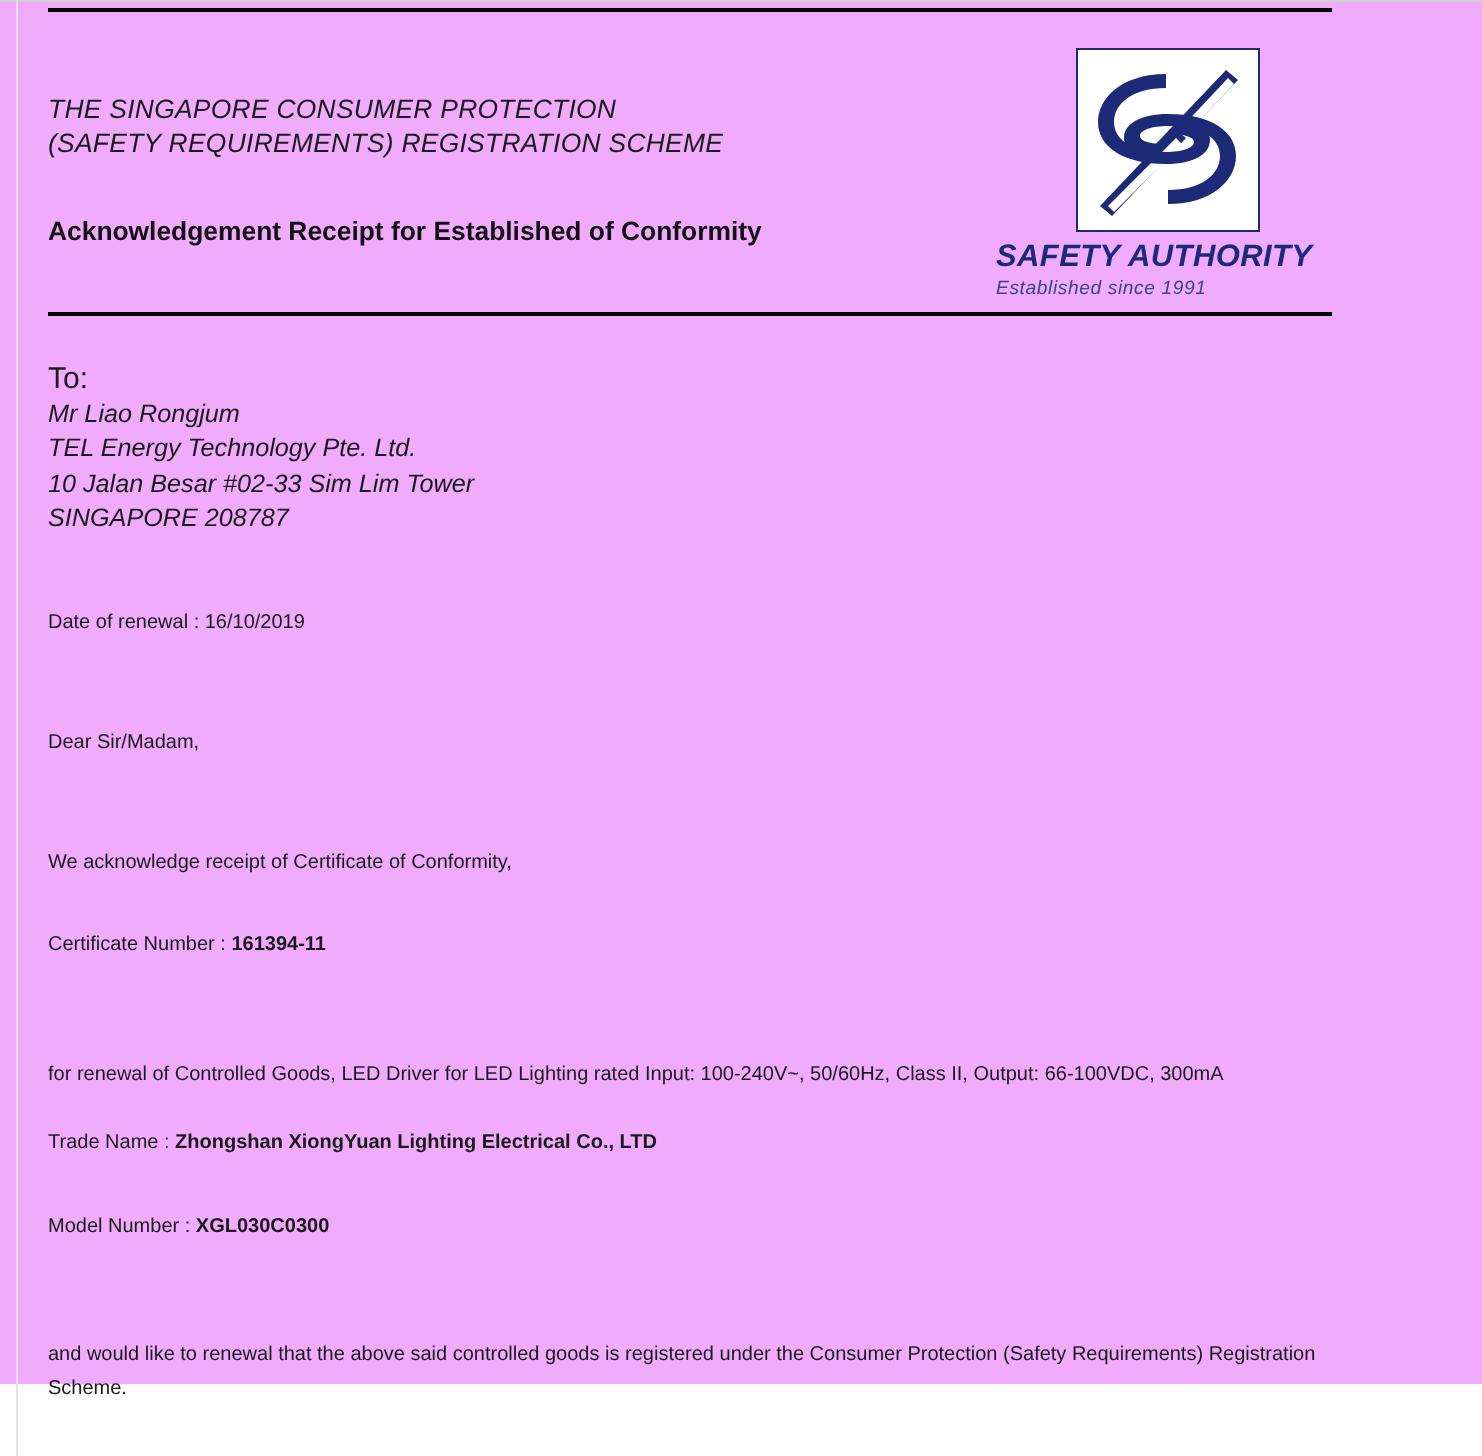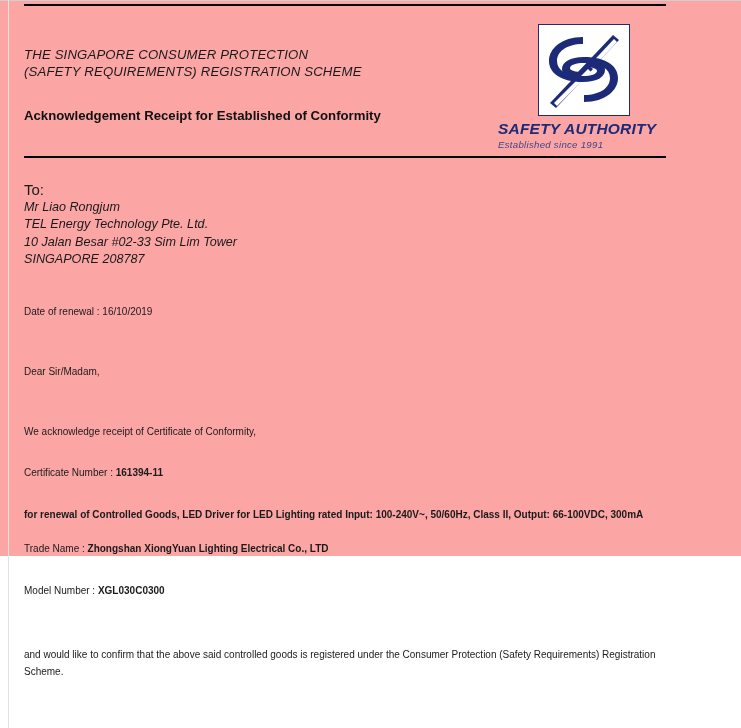--- a/index.html
+++ b/index.html
@@ -15,22 +15,22 @@
     overflow: hidden;
     position: relative;
   }
 
   
   #page {
     position: absolute;
     left: 0;
     top: 0;
     width: 741px;
-    height: 556px;
-    background: #fca5a5;
+    height: 692px;
+    background: #f0abfc;
   }
   .page-edge-top {
     position: absolute;
     left: 0;
     top: 0;
     width: 741px;
     height: 1px;
     background: #cfcfcf;
   }
   .page-edge-left {
@@ -128,21 +128,21 @@
     font-size: 12.6px;
     line-height: 17.6px;
     color: #1a1a1a;
     white-space: pre-line;
   }
   .para {
     font-size: 10px;
     line-height: 17.8px;
     color: #1a1a1a;
   }
-  .para.bold { font-weight: bold; }
+  .para.bold { font-weight: normal; margin-top: 23px; }
   .para .val { font-weight: bold; }
   .gap-1 { height: 24px; }
   .gap-2 { height: 34px; }
   .gap-3 { height: 42px; }
   .gap-4 { height: 16px; }
 </style>
 </head>
 <body>
 
 <div id="page">
@@ -236,19 +236,19 @@
     </div>
 
     <div class="gap-1"></div>
 
     <div class="para">
       <span>Model Number : </span><span class="val">XGL030C0300</span>
     </div>
 
     <div style="height:46px"></div>
 
-    <div class="para">and would like to confirm that the above said controlled goods is registered under the Consumer Protection (Safety Requirements) Registration Scheme.</div>
+    <div class="para">and would like to renewal that the above said controlled goods is registered under the Consumer Protection (Safety Requirements) Registration Scheme.</div>
 
     <div class="gap-3"></div>
 
   </div>
 
 </div>
 
 </body></html>

